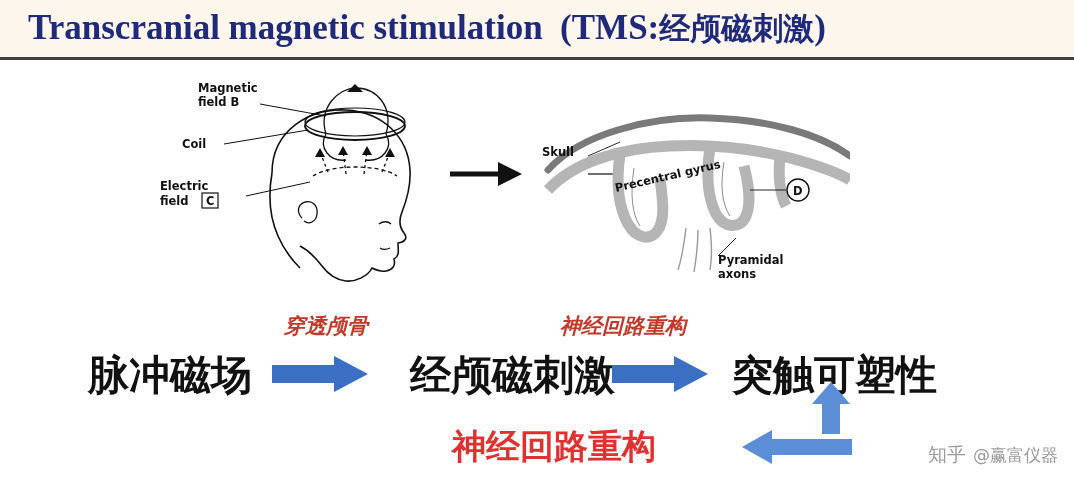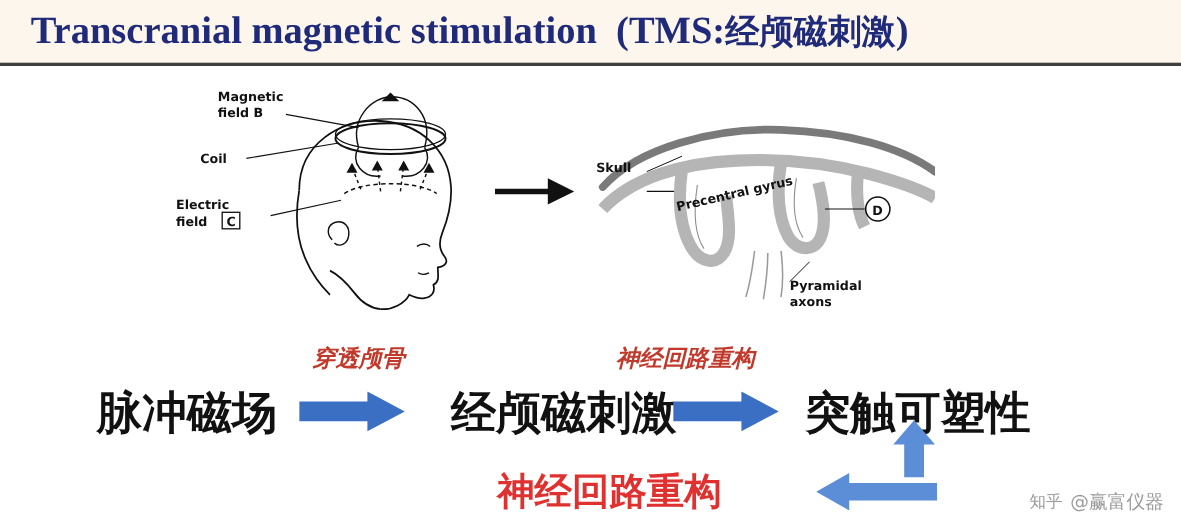--- a/index.html
+++ b/index.html
@@ -131,21 +131,21 @@
     display: flex;
     align-items: center;
     gap: 7px;
     color: #9a9a9a;
     font-family: "DejaVu Sans", sans-serif;
     font-size: 17px;
     white-space: nowrap;
   }
   .zhihu-logo {
     font-family: "DejaVu Sans", sans-serif;
-    font-size: 15px;
+    font-size: 19px;
     color: #9a9a9a;
   }
 </style>
 </head>
 <body>
 
 <div class="slide">
 
   <div class="title-bar">
     <div class="title-text">

